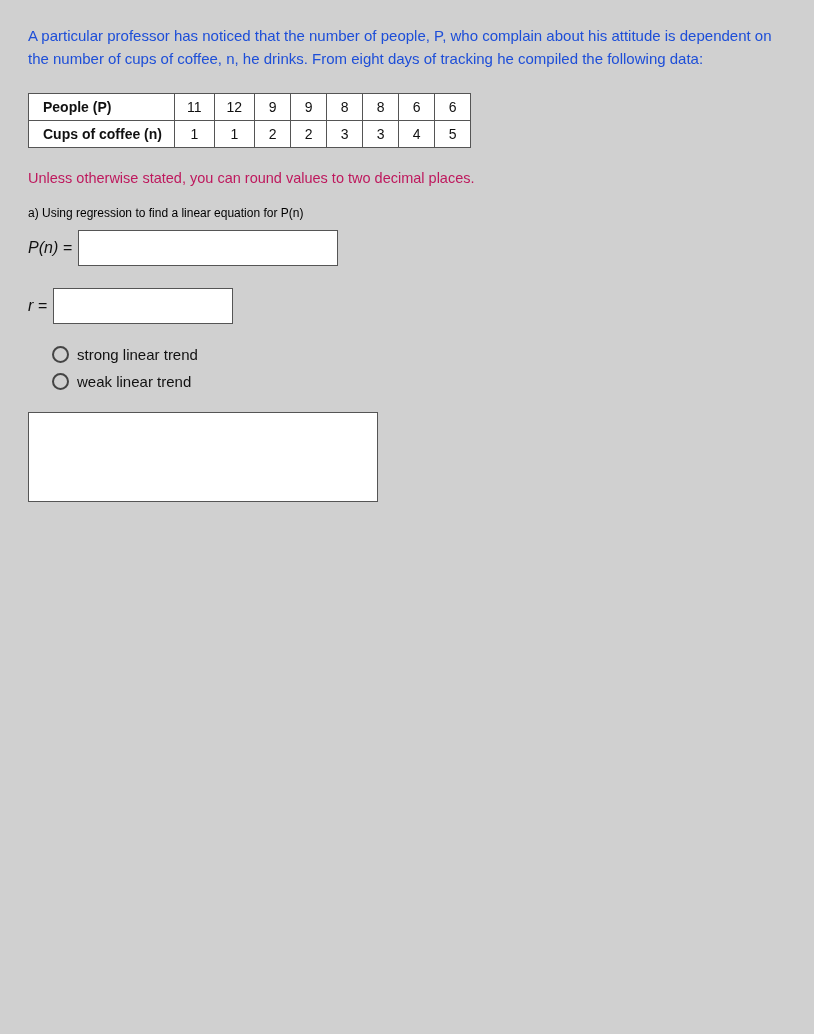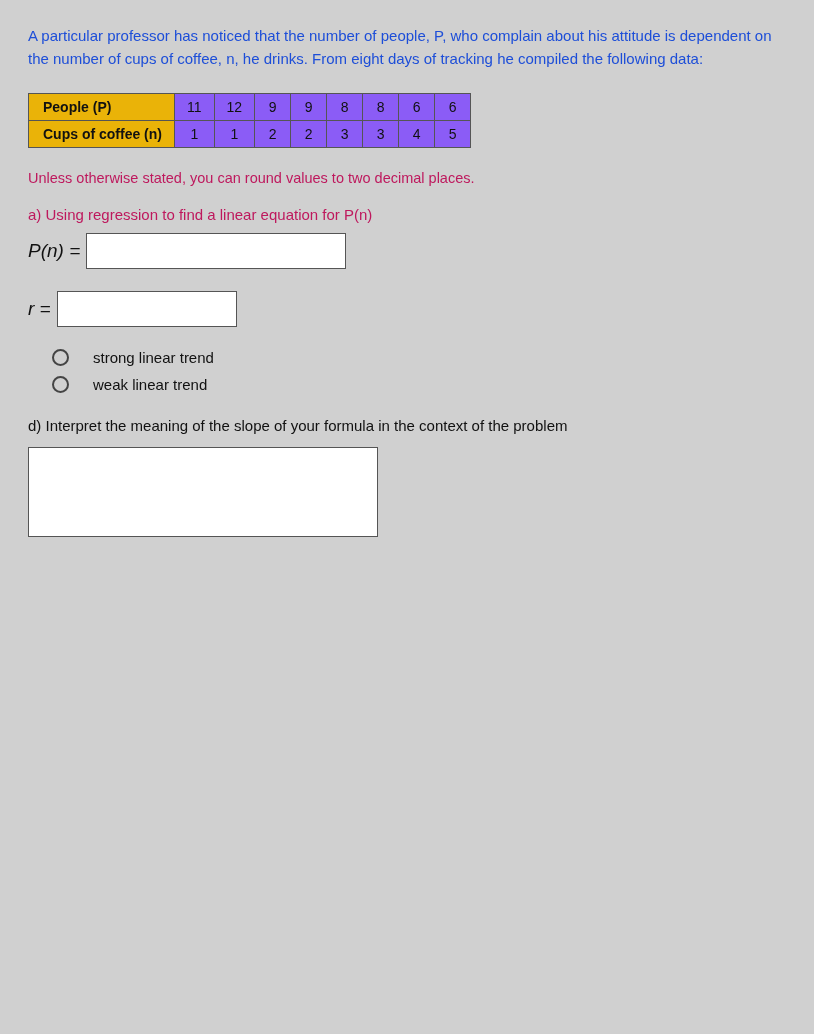--- a/index.html
+++ b/index.html
@@ -37,54 +37,54 @@
 
     table th, table td {
       border: 1.5px solid #555;
       padding: 5px 12px;
       text-align: center;
       min-width: 36px;
     }
 
     table th {
       font-weight: bold;
-      background: #eab308;
+      background: #ffffff;
       text-align: left;
       padding-left: 14px;
     }
 
     table td {
-      background: #8b5cf6;
+      background: #ffffff;
     }
 
     .round-note {
       font-size: 14.5px;
       margin-bottom: 20px;
       color: #be185d;
     }
 
     .section {
       margin-bottom: 22px;
     }
 
     .section-label {
-      font-size: 15px;
+      font-size: 12px;
       margin-bottom: 10px;
-      color: #be185d;
+      color: #000000;
     }
 
     .equation-row {
       display: flex;
       align-items: center;
       gap: 6px;
       margin-bottom: 8px;
     }
 
     .equation-label {
-      font-size: 19px;
+      font-size: 16px;
       white-space: nowrap;
       font-style: italic;
     }
 
     .answer-input {
       border: 1.5px solid #555;
       background: #fff;
       height: 36px;
       width: 260px;
       outline: none;
@@ -105,21 +105,21 @@
       display: flex;
       flex-direction: column;
       gap: 10px;
       margin-top: 4px;
       margin-left: 24px;
     }
 
     .radio-option {
       display: flex;
       align-items: center;
-      gap: 24px;
+      gap: 8px;
       font-size: 15px;
       cursor: pointer;
     }
 
     .radio-circle {
       width: 17px;
       height: 17px;
       border-radius: 50%;
       border: 2px solid #444;
       background: transparent;
@@ -205,15 +205,14 @@
       <span>strong linear trend</span>
     </label>
     <label class="radio-option">
       <span class="radio-circle"></span>
       <span>weak linear trend</span>
     </label>
   </div>
 </div>
 
 <div class="section">
-  <p class="section-d-label">d) Interpret the meaning of the slope of your formula in the context of the problem</p>
   <textarea class="textarea-answer" style=""></textarea>
 </div>
 
 </body></html>

